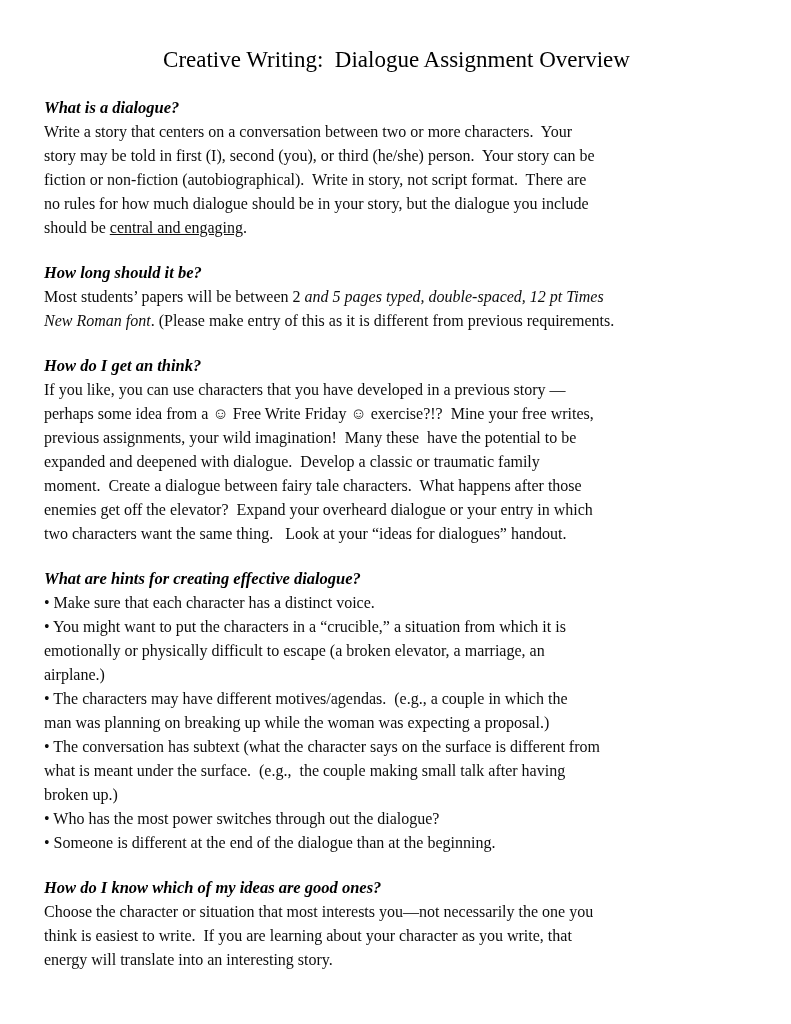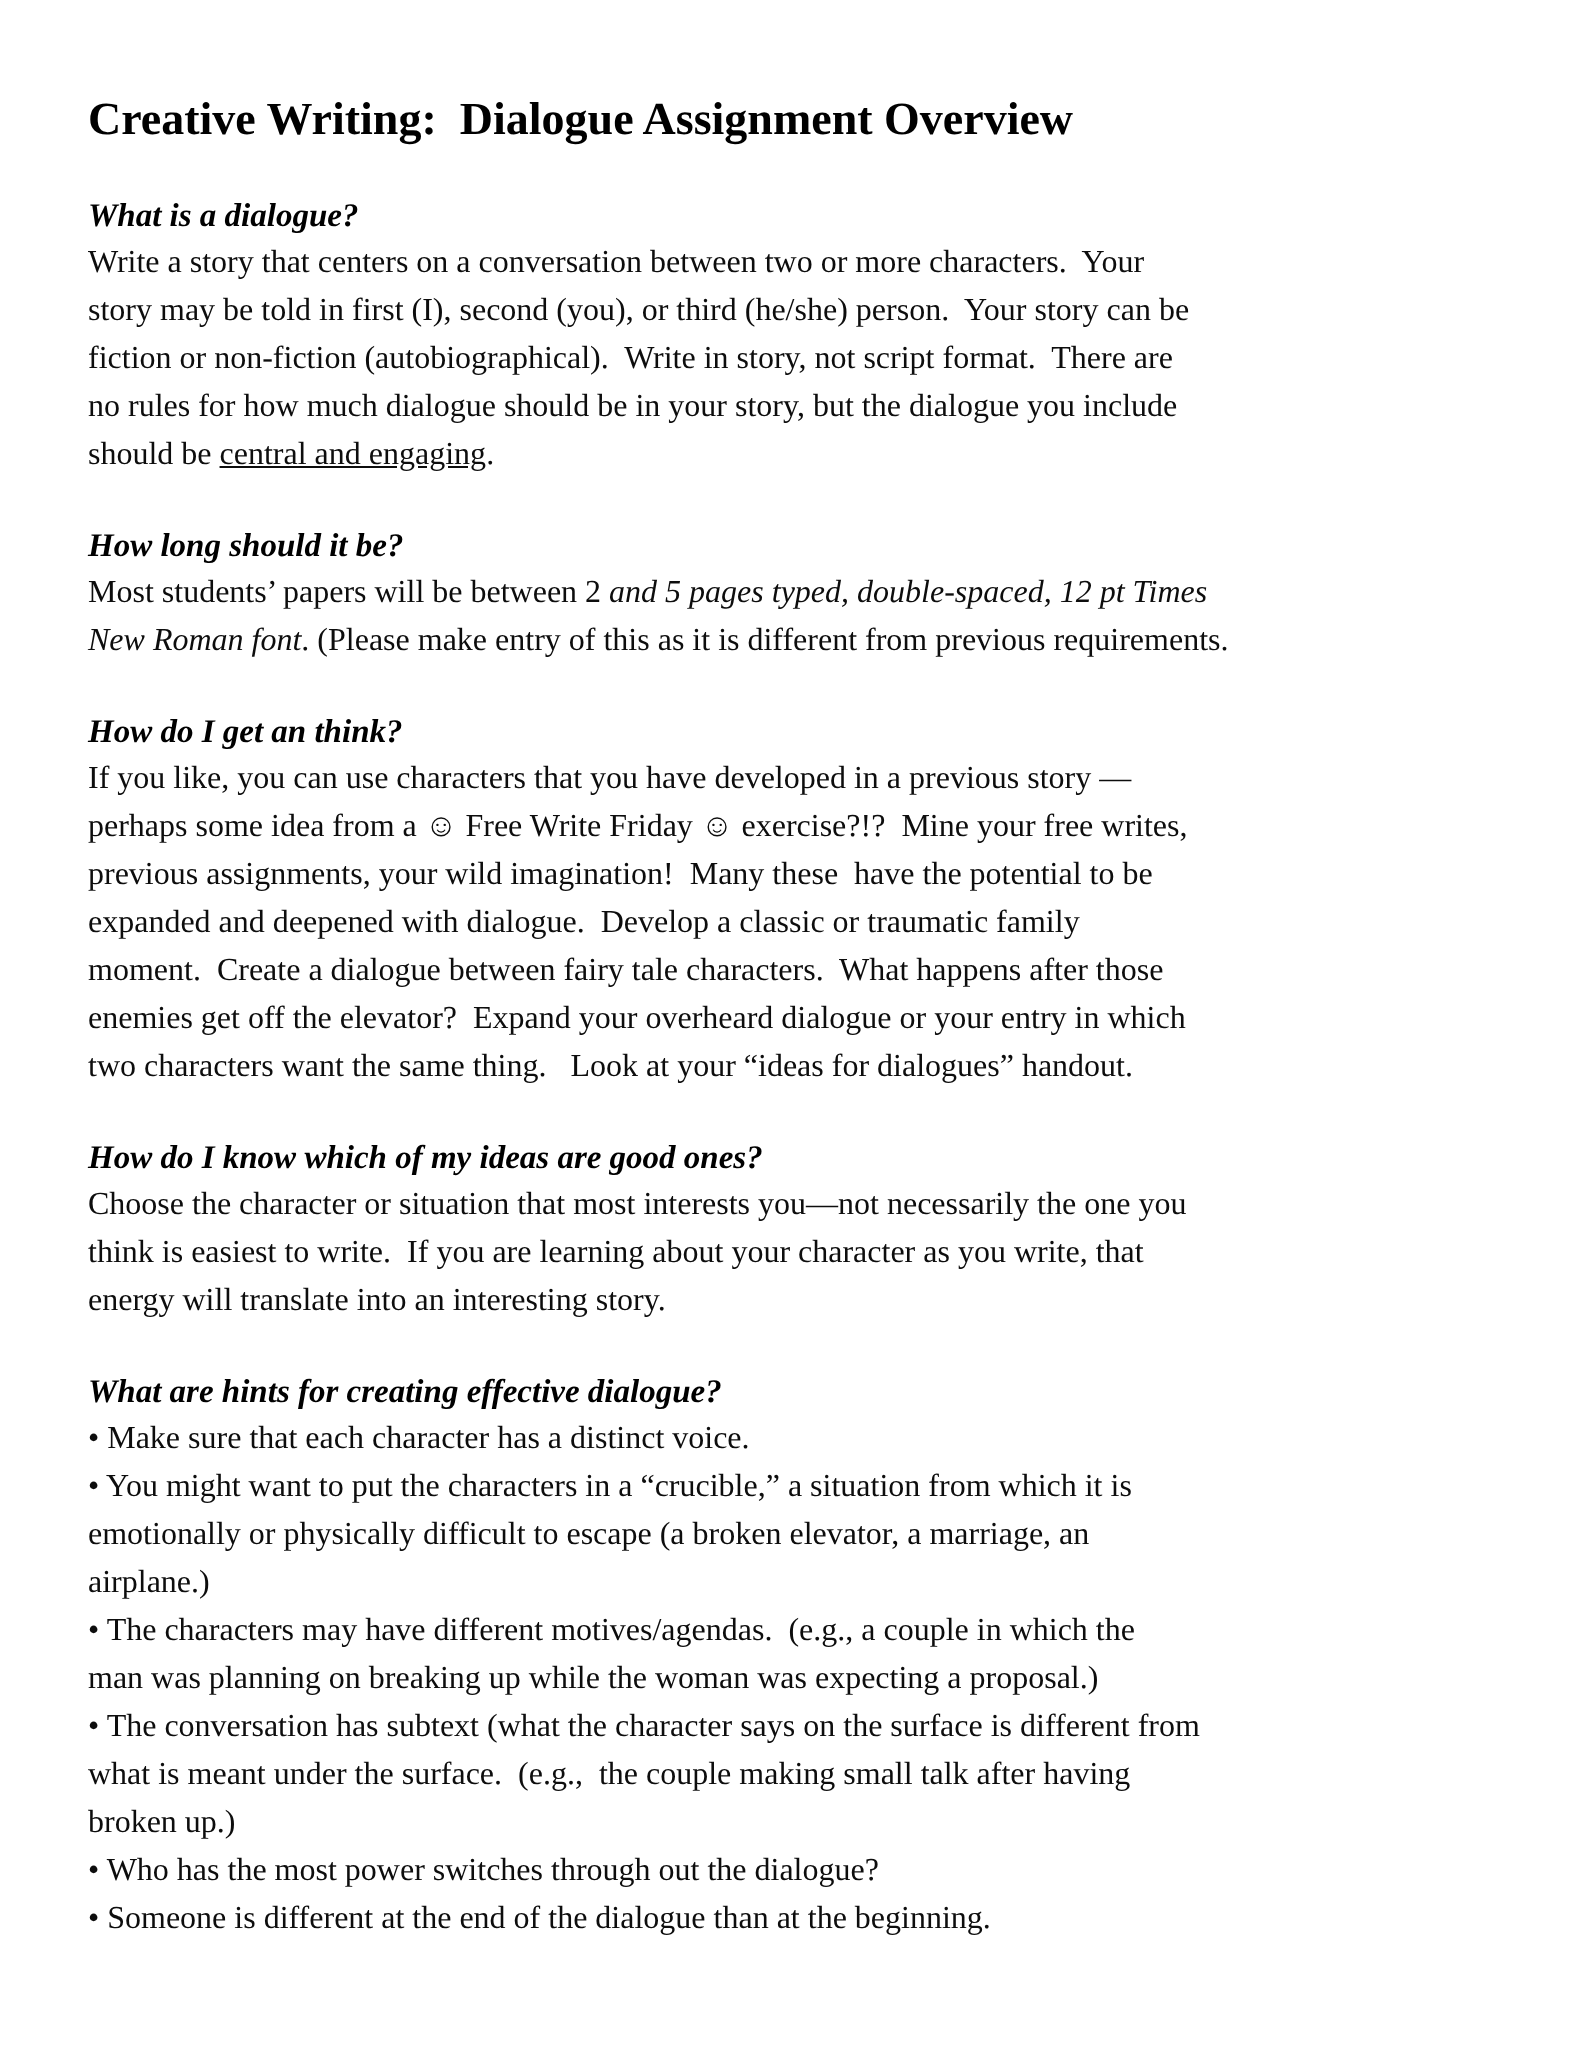--- a/index.html
+++ b/index.html
@@ -17,21 +17,22 @@
     padding: 45px 42px 0 44px;
     font-family: "Liberation Serif", "DejaVu Serif", "DejaVu Sans", serif;
     font-size: 16px;
     line-height: 24px;
     overflow: hidden;
   }
   h1.doc-title {
     margin: 0;
     font-size: 23px;
     line-height: 30px;
-    font-weight: bold;
+    font-weight: normal;
+    text-align: center;
     white-space: pre-wrap;
     color: #000000;
   }
   section {
     margin-top: 21px;
   }
   h2.sec-heading {
     margin: 0;
     font-size: 16.5px;
     line-height: 24px;
@@ -74,34 +75,34 @@
     <p class="body-text">If you like, you can use characters that you have developed in a previous story —
 perhaps some idea from a ☺ Free Write Friday ☺ exercise?!?  Mine your free writes,
 previous assignments, your wild imagination!  Many these  have the potential to be
 expanded and deepened with dialogue.  Develop a classic or traumatic family
 moment.  Create a dialogue between fairy tale characters.  What happens after those
 enemies get off the elevator?  Expand your overheard dialogue or your entry in which
 two characters want the same thing.   Look at your “ideas for dialogues” handout.</p>
   </section>
 
   <section>
-    <h2 class="sec-heading">How do I know which of my ideas are good ones?</h2>
-    <p class="body-text">Choose the character or situation that most interests you—not necessarily the one you
-think is easiest to write.  If you are learning about your character as you write, that
-energy will translate into an interesting story.</p>
-  </section>
-
-  <section>
     <h2 class="sec-heading">What are hints for creating effective dialogue?</h2>
     <p class="bullet-line">• Make sure that each character has a distinct voice.</p>
     <p class="bullet-line">• You might want to put the characters in a “crucible,” a situation from which it is
 emotionally or physically difficult to escape (a broken elevator, a marriage, an
 airplane.)</p>
     <p class="bullet-line">• The characters may have different motives/agendas.  (e.g., a couple in which the
 man was planning on breaking up while the woman was expecting a proposal.)</p>
     <p class="bullet-line">• The conversation has subtext (what the character says on the surface is different from
 what is meant under the surface.  (e.g.,  the couple making small talk after having
 broken up.)</p>
     <p class="bullet-line">• Who has the most power switches through out the dialogue?</p>
     <p class="bullet-line">• Someone is different at the end of the dialogue than at the beginning.</p>
   </section>
 
+  <section>
+    <h2 class="sec-heading">How do I know which of my ideas are good ones?</h2>
+    <p class="body-text">Choose the character or situation that most interests you—not necessarily the one you
+think is easiest to write.  If you are learning about your character as you write, that
+energy will translate into an interesting story.</p>
+  </section>
+
 </div>
 
 </body></html>

